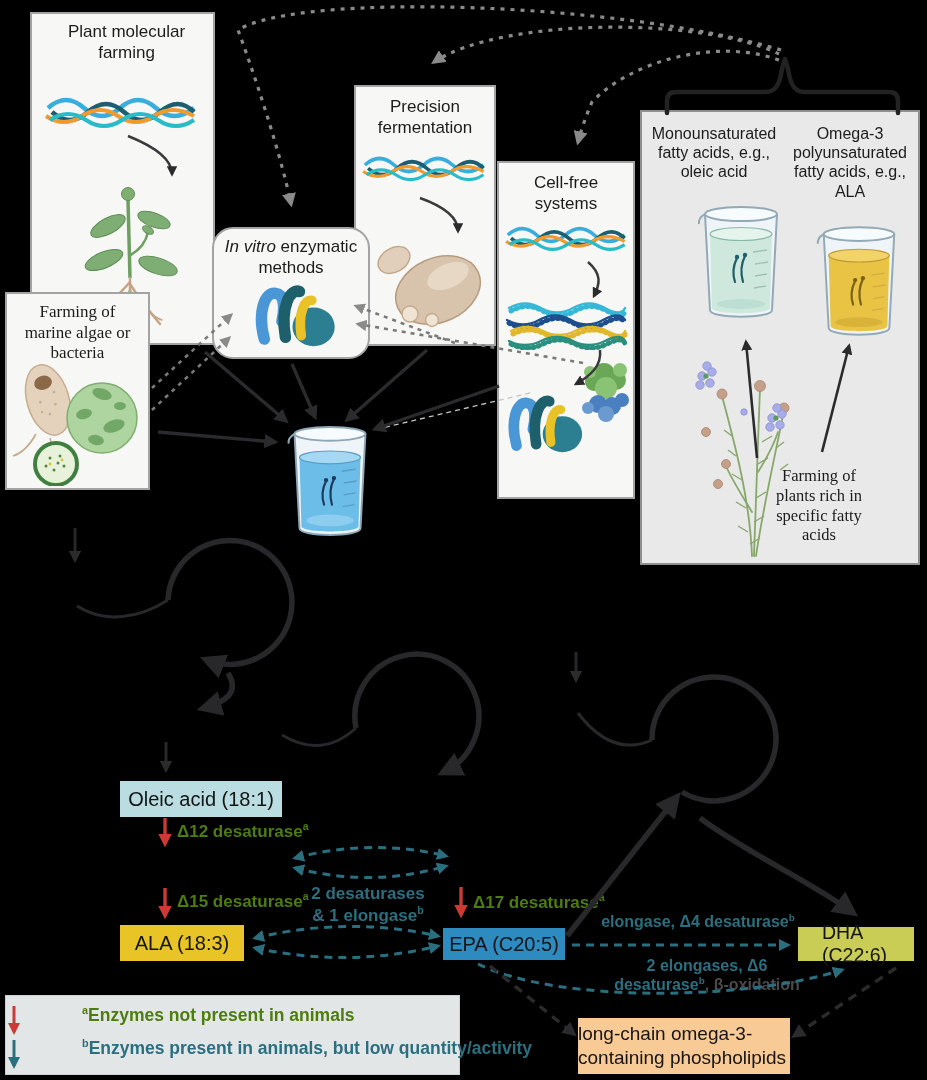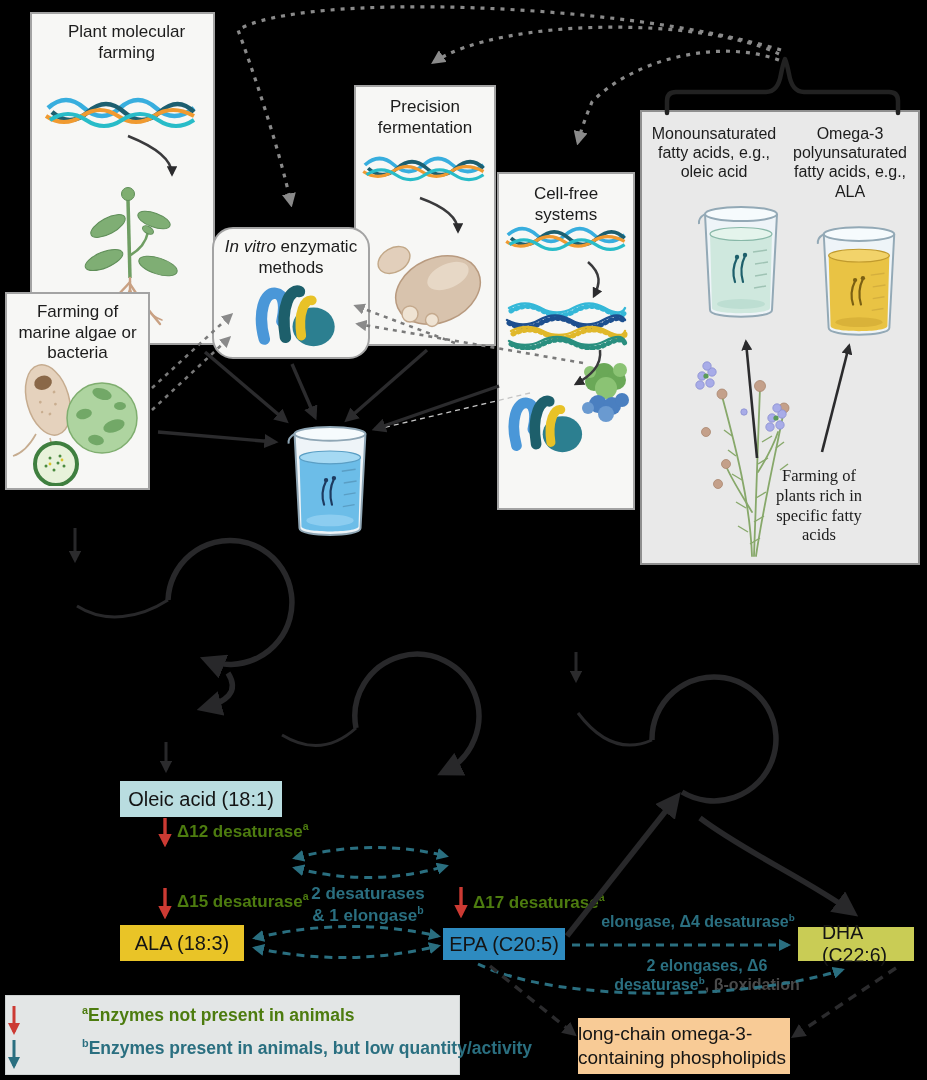--- a/index.html
+++ b/index.html
@@ -95,21 +95,21 @@
     </svg>
   <svg class="icon" style="left:366px;top:228px" width="122" height="110" viewBox="0 0 122 110">
     <ellipse cx="72" cy="62" rx="44" ry="32" transform="rotate(-24 72 62)" fill="#d8c3ad" stroke="#b89a7f" stroke-width="1.5"></ellipse>
     <ellipse cx="82" cy="48" rx="22" ry="12" transform="rotate(-24 82 48)" fill="#e9dac9" opacity="0.9"></ellipse>
     <ellipse cx="28" cy="32" rx="17" ry="12" transform="rotate(-30 28 32)" fill="#e2cfbb" stroke="#c2a popup popup888" stroke-width="1.4"></ellipse>
     <ellipse cx="28" cy="32" rx="17" ry="12" transform="rotate(-30 28 32)" fill="#e2cfbb" stroke="#c2a888" stroke-width="1.4"></ellipse>
     <circle cx="44" cy="86" r="8" fill="#efe3d3" stroke="#c4a98d" stroke-width="1.4"></circle>
     <circle cx="66" cy="92" r="6.5" fill="#efe3d3" stroke="#c4a98d" stroke-width="1.4"></circle>
   </svg>
 
-  <div class="box" style="left:497px;top:172px;width:138px;height:338px;">
+  <div class="box" style="left:497px;top:161px;width:138px;height:338px;">
     <div class="title" style="margin:10px auto 0;width:90px;">Cell-free systems</div>
   </div>
   <svg class="icon" style="left:503px;top:208px" width="128" height="54">
       <use href="#dna"></use>
     </svg>
   <svg class="icon" style="left:503px;top:298px" width="128" height="52">
       <use href="#mrna"></use>
     </svg>
   <svg class="icon" style="left:505px;top:392px" width="82" height="68">
       <use href="#enzyme"></use>
@@ -222,21 +222,21 @@
           <circle cx="89" cy="56" r="4.2"></circle>
         <circle cx="56" cy="60" r="3.2"></circle>
       </g>
       <circle cx="18" cy="24" r="2.6" fill="#5a9a5a"></circle>
       <circle cx="88" cy="66" r="2.6" fill="#5a9a5a"></circle>
     </g>
   </svg>
 
   <div class="lbl title" style="left:763px;top:466px;width:112px;font-size:16.5px;font-family:Liberation Serif, serif;">Farming of plants rich in specific fatty acids</div>
 
-  <div class="box" style="left:5px;top:292px;width:145px;height:198px;">
+  <div class="box" style="left:5px;top:292px;width:145px;height:198px;font-family:Liberation Serif, serif;">
     <div class="title" style="margin:8px 8px 0;">Farming of marine algae or bacteria</div>
   </div>
   <svg class="icon" style="left:12px;top:352px" width="132" height="134" viewBox="0 0 132 134">
     <g transform="rotate(-16 36 48)">
       <ellipse cx="36" cy="48" rx="21" ry="36" fill="#e5d2bd" stroke="#c6ac8f" stroke-width="1.5"></ellipse>
       <ellipse cx="36" cy="30" rx="9" ry="7" fill="#8a6848"></ellipse>
       <g fill="#c9ae90">
           <circle cx="28" cy="48" r="1.4"></circle>
           <circle cx="42" cy="54" r="1.4"></circle>
           <circle cx="34" cy="62" r="1.4"></circle>

